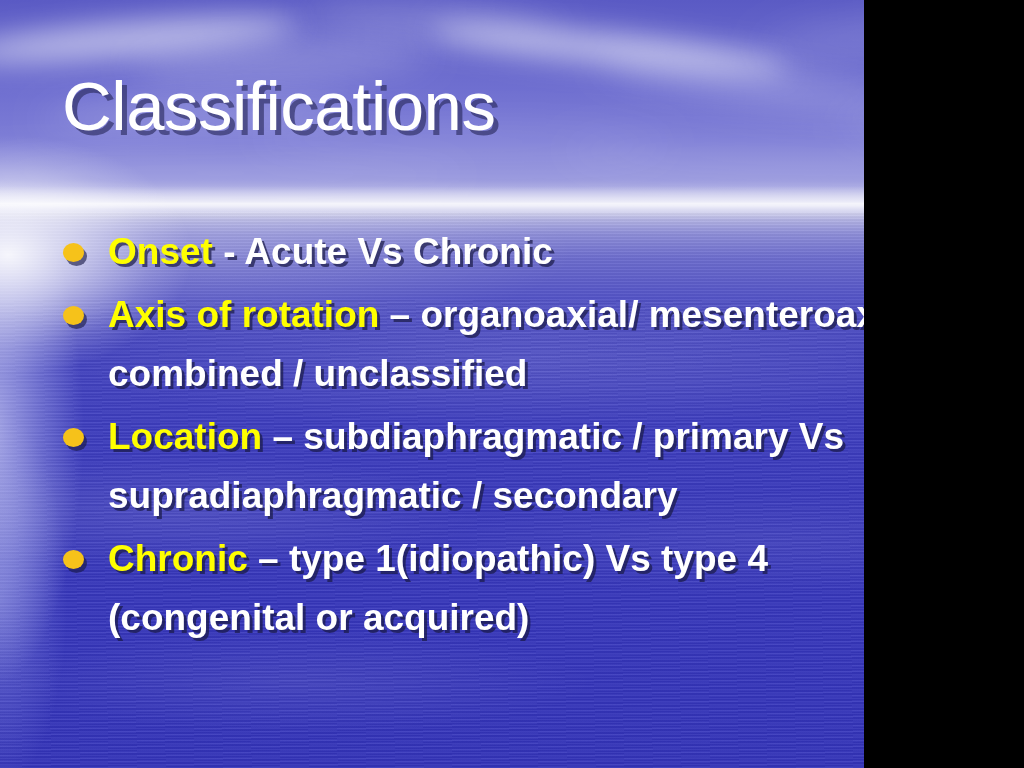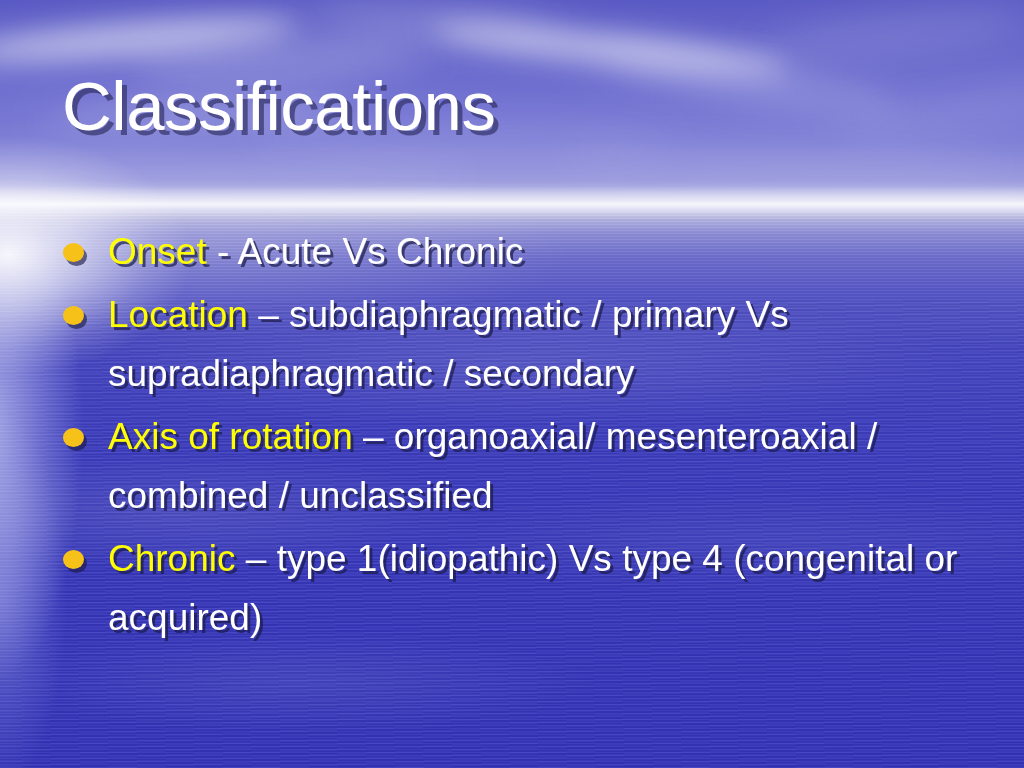--- a/index.html
+++ b/index.html
@@ -7,21 +7,21 @@
     margin: 0;
     padding: 0;
     background: #000;
   }
   body {
     font-family: "Liberation Sans", "DejaVu Sans", sans-serif;
   }
 
   #slide {
     position: relative;
-    width: 1024px;
+    width: 864px;
     height: 768px;
     overflow: hidden;
     background: #a16207;
   }
 
   
   .bg-layer {
     position: absolute;
     left: 0;
     top: 0;
@@ -170,25 +170,25 @@
     top: 21px;
     width: 21px;
     height: 19px;
     border-radius: 50%;
     background: #f6c21a;
     box-shadow: 3px 4px 0 rgba(25,25,70,0.62);
   }
 
   .lead {
     color: #ffff00;
-    font-weight: normal;
+    font-weight: bold;
   }
   .rest {
     color: #ffffff;
-    font-weight: normal;
+    font-weight: bold;
   }
 </style>
 </head>
 <body>
 
 <div id="slide">
 
   <div class="bg-layer bg-base"></div>
 
   <div class="bg-layer">
@@ -217,26 +217,26 @@
 
     <ul class="body-list">
 
       <li class="bullet-item">
         <span class="bullet-dot"></span>
         <span class="lead">Onset</span><span class="rest"> - Acute Vs Chronic</span>
       </li>
 
       <li class="bullet-item">
         <span class="bullet-dot"></span>
+        <span class="lead">Axis of rotation</span><span class="rest"> – organoaxial/ mesenteroaxial / combined / unclassified</span>
+      </li>
+
+      <li class="bullet-item">
+        <span class="bullet-dot"></span>
         <span class="lead">Location</span><span class="rest"> – subdiaphragmatic / primary Vs supradiaphragmatic / secondary</span>
-      </li>
-
-      <li class="bullet-item">
-        <span class="bullet-dot"></span>
-        <span class="lead">Axis of rotation</span><span class="rest"> – organoaxial/ mesenteroaxial / combined / unclassified</span>
       </li>
 
       <li class="bullet-item">
         <span class="bullet-dot"></span>
         <span class="lead">Chronic</span><span class="rest"> – type 1(idiopathic) Vs type 4 (congenital or acquired)</span>
       </li>
 
     </ul>
 
   </div>

